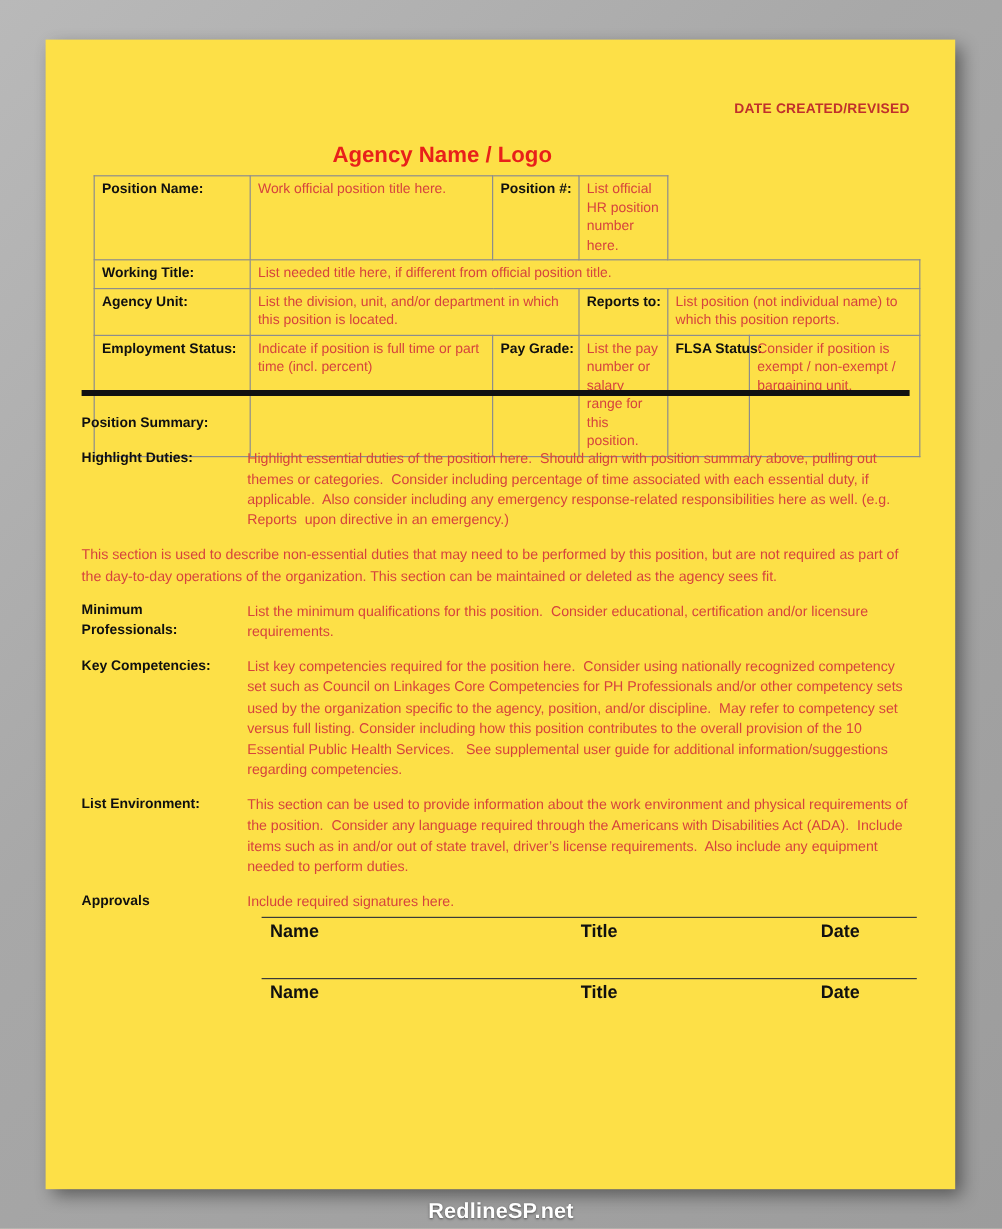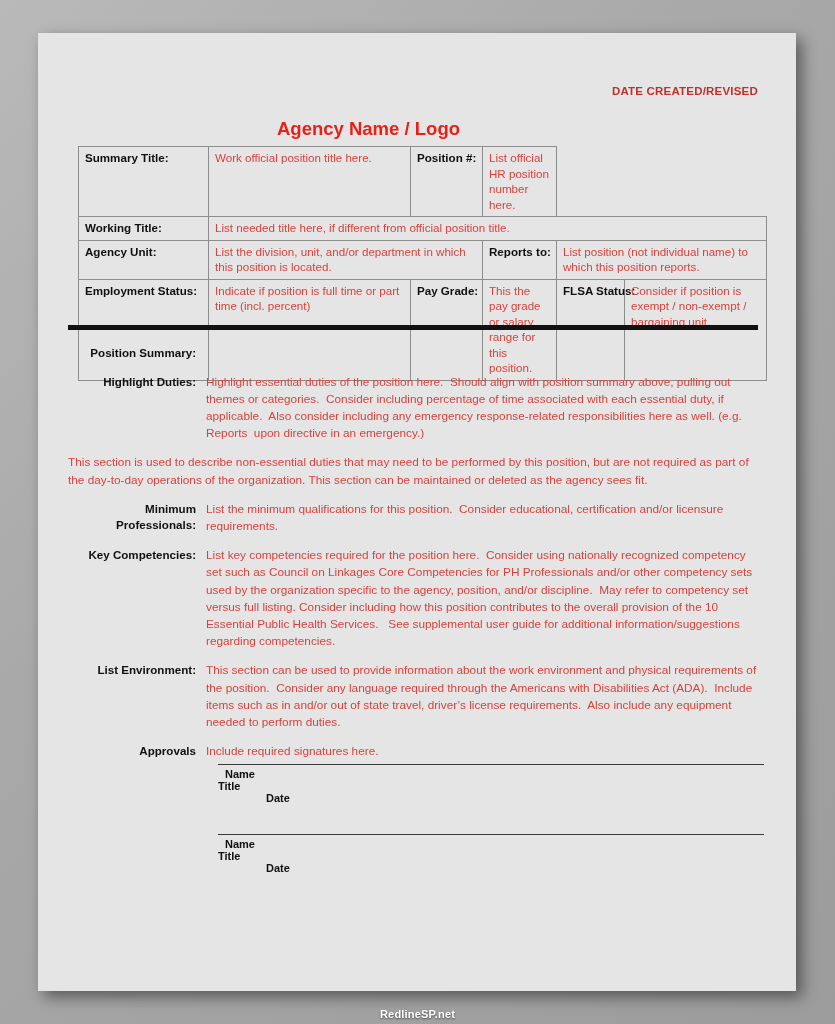--- a/index.html
+++ b/index.html
@@ -13,21 +13,21 @@
     position: relative;
   }
 
   
   #page {
     position: absolute;
     left: 38px;
     top: 33px;
     width: 758px;
     height: 958px;
-    background: #e5e5e5;
+    background: #fde047;
     box-shadow: 6px 6px 14px rgba(0,0,0,0.45);
   }
 
   
   .date-created {
     position: absolute;
     right: 38px;
     top: 52px;
     font-size: 11.5px;
     font-weight: 700;
@@ -86,21 +86,21 @@
     top: 312px;
     width: 700px;
   }
   .section {
     display: flex;
     margin-bottom: 12px;
   }
   .sec-label {
     width: 138px;
     flex: 0 0 138px;
-    text-align: right;
+    text-align: left;
     padding-right: 10px;
     font-size: 11.6px;
     line-height: 16.5px;
     font-weight: 700;
     color: #101010;
   }
   .sec-label.red { color: #d6433d; }
   .sec-body {
     flex: 1 1 auto;
     font-size: 11.8px;
@@ -117,37 +117,36 @@
     width: 546px;
   }
   .sig-group { margin-bottom: 30px; }
   .sig-line {
     border-top: 1.6px solid #3a3a3a;
     height: 0;
   }
   .sig-row {
     display: flex;
     padding-top: 3px;
-    font-size: 11px;
+    font-size: 15px;
     font-weight: 700;
     color: #101010;
-    flex-direction: column;
   }
   .sig-name  { width: 266px; padding-left: 7px; }
   .sig-title { width: 200px; }
-  .sig-date  { flex: 1; margin-left: 48px; }
+  .sig-date  { flex: 1; }
 
   
   #watermark {
     position: absolute;
     left: 0;
     bottom: 4px;
     width: 835px;
     text-align: center;
-    font-size: 11px;
+    font-size: 18px;
     font-weight: 700;
     color: #ffffff;
     text-shadow: 0 1px 2px rgba(0,0,0,0.55);
     letter-spacing: .2px;
     margin-top: 21px;
   }
 </style>
 </head>
 <body>
 
@@ -161,40 +160,40 @@
     <colgroup>
       <col style="width:130px">
         <col style="width:202px">
         <col style="width:72px">
       <col style="width:74px">
         <col style="width:68px">
         <col style="width:142px">
     </colgroup>
     <tbody id="info-tbody">
         <tr>
-          <td class="lbl">Summary Title:</td>
+          <td class="lbl">Position Name:</td>
           <td class="val">Work official position title here.</td>
           <td class="lbl">Position #:</td>
           <td class="val">List official HR position number here.</td>
         </tr>
         <tr>
           <td class="lbl">Working Title:</td>
           <td class="val" colspan="5">List needed title here, if different from official position title.</td>
         </tr>
         <tr>
           <td class="lbl">Agency  Unit:</td>
           <td class="val" colspan="2">List the division, unit, and/or department in which this position is located.</td>
           <td class="lbl">Reports to:</td>
           <td class="val" colspan="2">List position (not individual name) to which this position reports.</td>
         </tr>
         <tr>
           <td class="lbl">Employment Status:</td>
           <td class="val">Indicate if position is full time or part time (incl. percent)</td>
           <td class="lbl">Pay Grade:</td>
-          <td class="val">This the pay grade or salary range for this position.</td>
+          <td class="val">List the pay number or salary range for this position.</td>
           <td class="lbl">FLSA Status:</td>
           <td class="val">Consider if position is exempt / non-exempt / bargaining unit.</td>
         </tr>
       </tbody>
   </table>
 
   <div class="thick-rule"></div>
 
   <div class="sections" id="sections-host">
       <div class="section">

